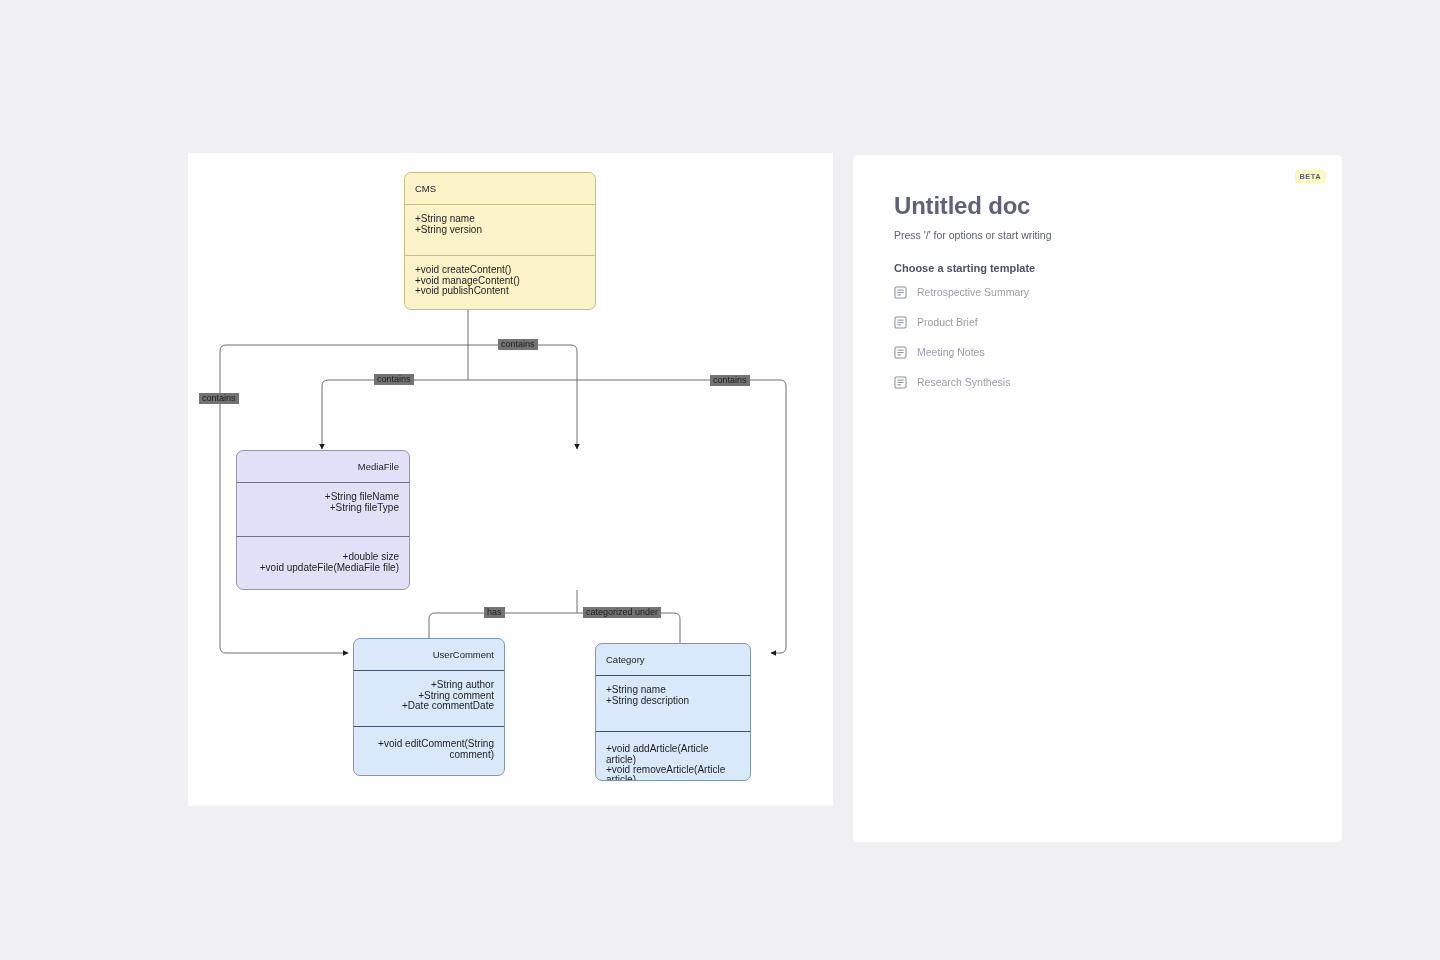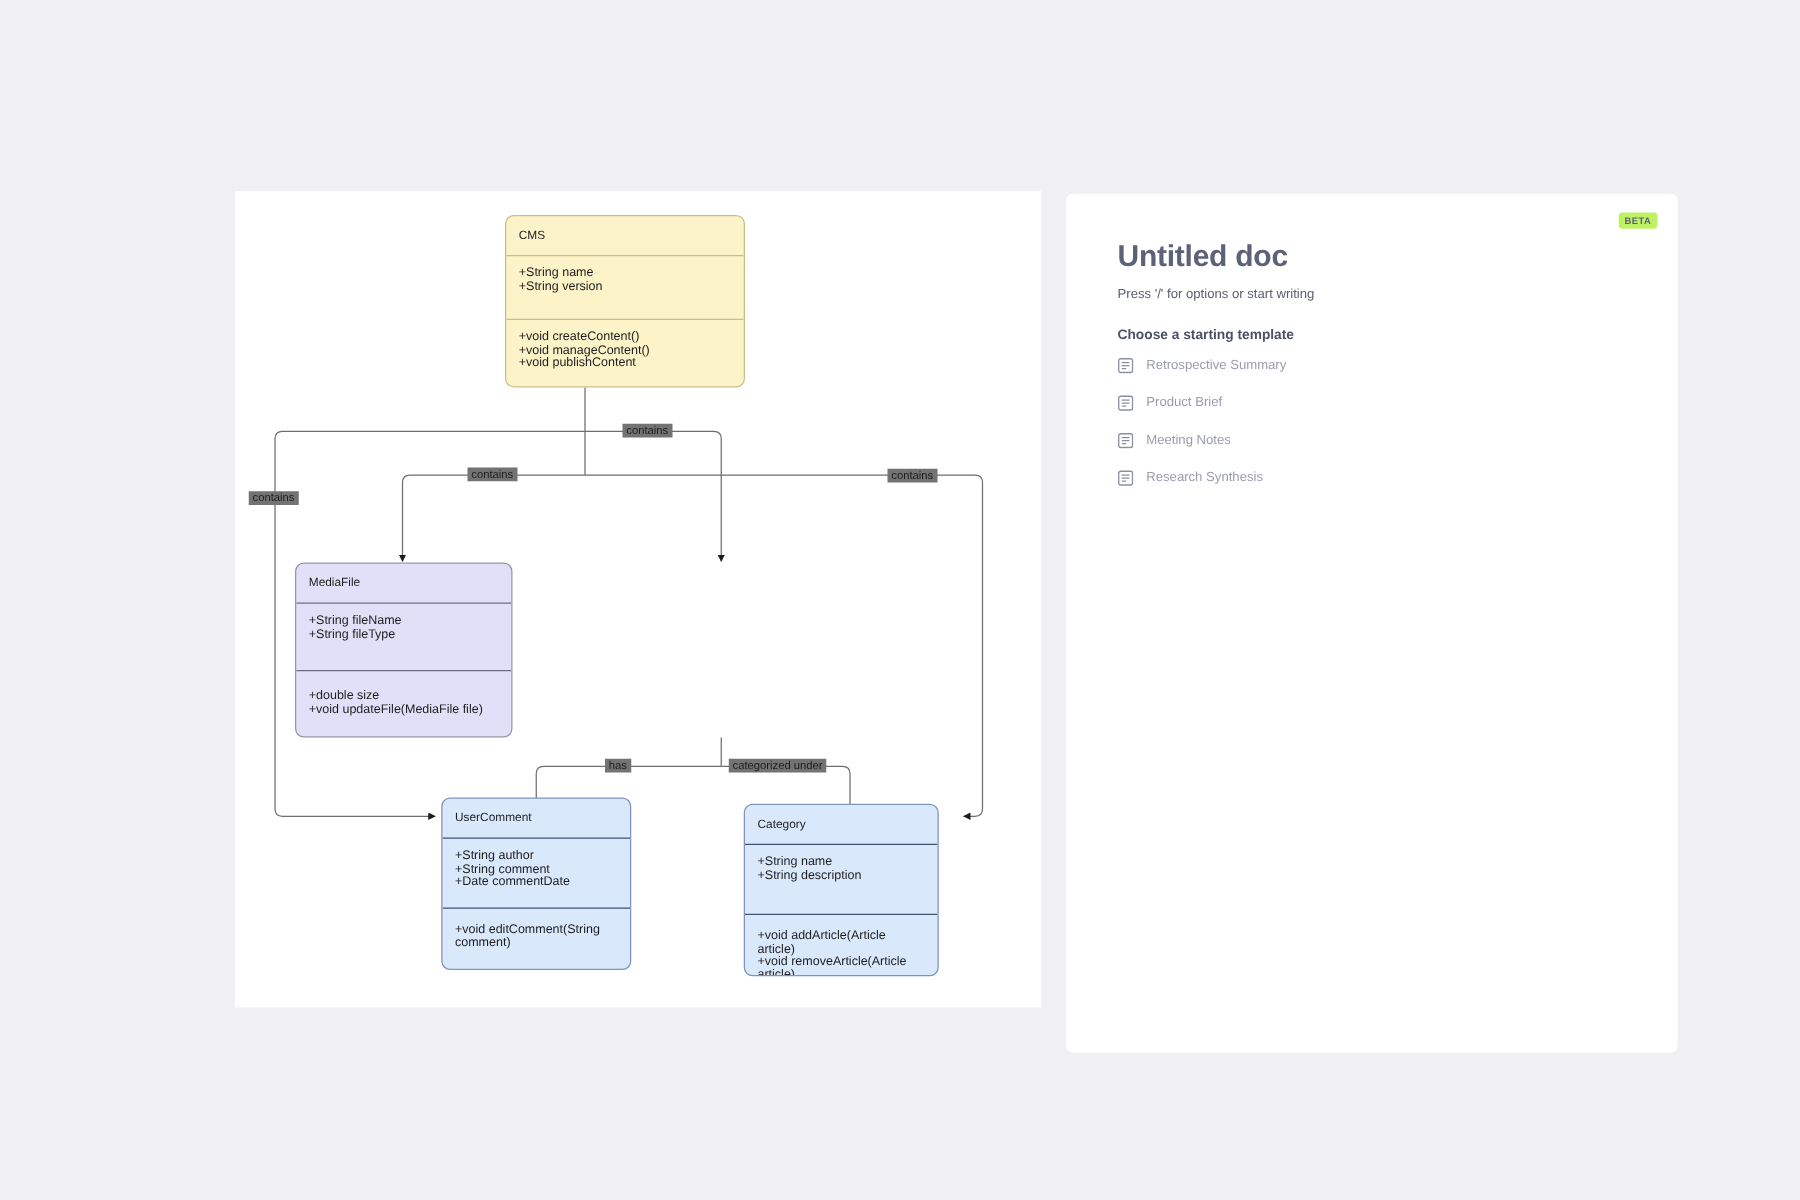--- a/index.html
+++ b/index.html
@@ -56,21 +56,21 @@
   }
   .uml-box .divider {
     height: 1px;
     width: 100%;
   }
 
   
   .box-yellow { background: #fcf3c8; border-color: #cbbd89; margin-left: 32px; }
   .box-yellow .divider { background: #cbbd89; }
   
-  .box-purple { background: #e2e0f8; border-color: #9796a8; }
+  .box-purple { background: #e2e0f8; border-color: #9796a8; text-align: right; }
   .box-purple .divider { background: #6f6e85; }
   
   .box-blue { background: #dae8fc; border-color: #7b95bd; }
   .box-blue .divider { background: #3f556f; }
 
   .edge-label {
     position: absolute;
     font-size: 9px;
     color: #1d1d1f;
     background: #737373;
@@ -90,21 +90,21 @@
     border-radius: 5px;
   }
   #beta-badge {
     position: absolute;
     right: 16px;
     top: 15px;
     font-size: 7.5px;
     font-weight: bold;
     letter-spacing: 0.4px;
     color: #5c5f73;
-    background: #bef264;
+    background: #fef9c3;
     border-radius: 3px;
     padding: 2px 5px 2px 5px;
   }
   #doc-body {
     position: absolute;
     left: 41px;
     top: 37px;
     right: 30px;
   }
   #doc-title {
@@ -190,21 +190,21 @@
     <div class="sec sec-title">MediaFile</div>
     <div class="divider"></div>
     <div class="sec" style="height:53px;">+String fileName
 +String fileType</div>
     <div class="divider"></div>
     <div class="sec" style="padding-top:15px;">+double size
 +void updateFile(MediaFile file)</div>
   </div>
 
 
-  <div class="uml-box box-blue" style="left:165px; top:485px; width:152px; height:138px;">
+  <div class="uml-box box-blue" style="left:165px; top:485px; width:152px; height:138px;text-align:right;">
     <div class="sec sec-title">UserComment</div>
     <div class="divider"></div>
     <div class="sec" style="height:55px;">+String author
 +String comment
 +Date commentDate</div>
     <div class="divider"></div>
     <div class="sec" style="padding-top:12px; white-space:normal;">+void editComment(String comment)</div>
   </div>
 
   <div class="uml-box box-blue" style="left:407px; top:490px; width:156px; height:138px;">

